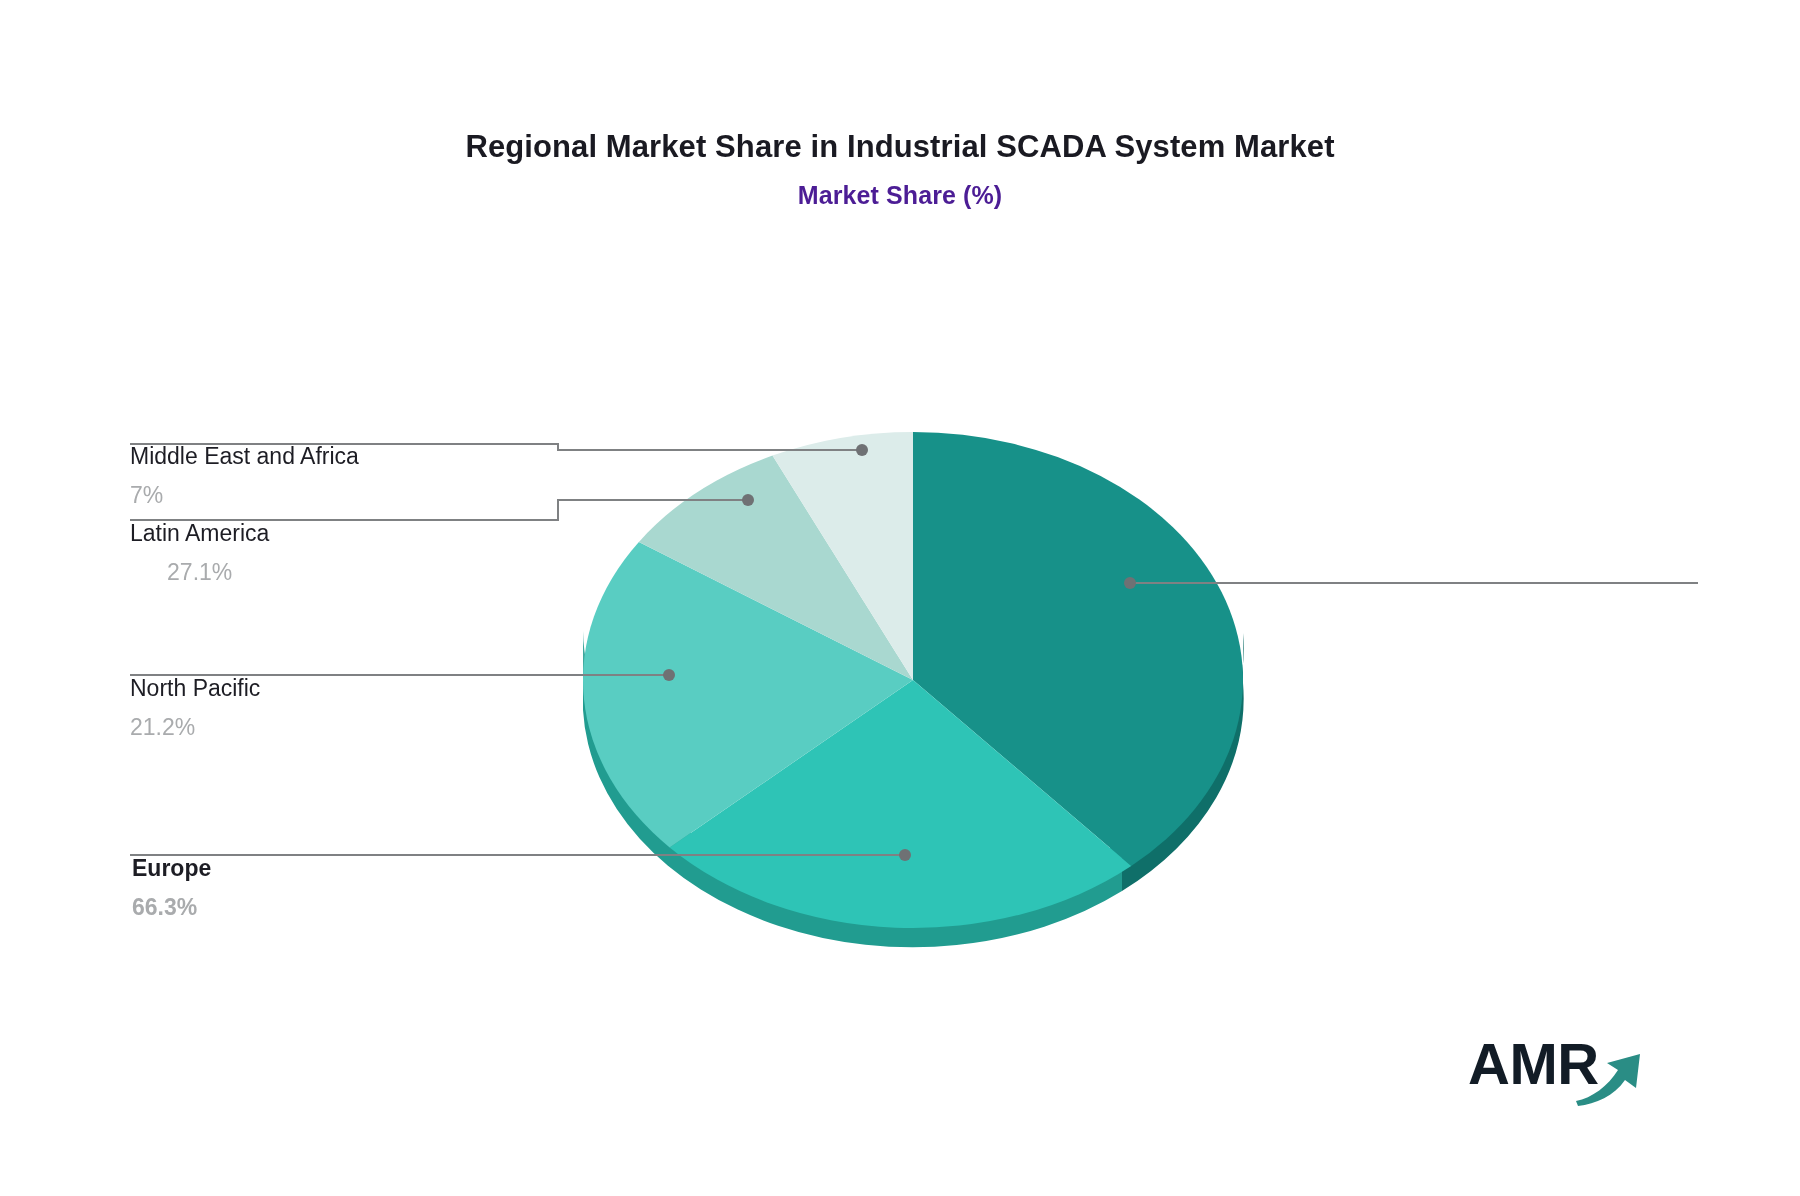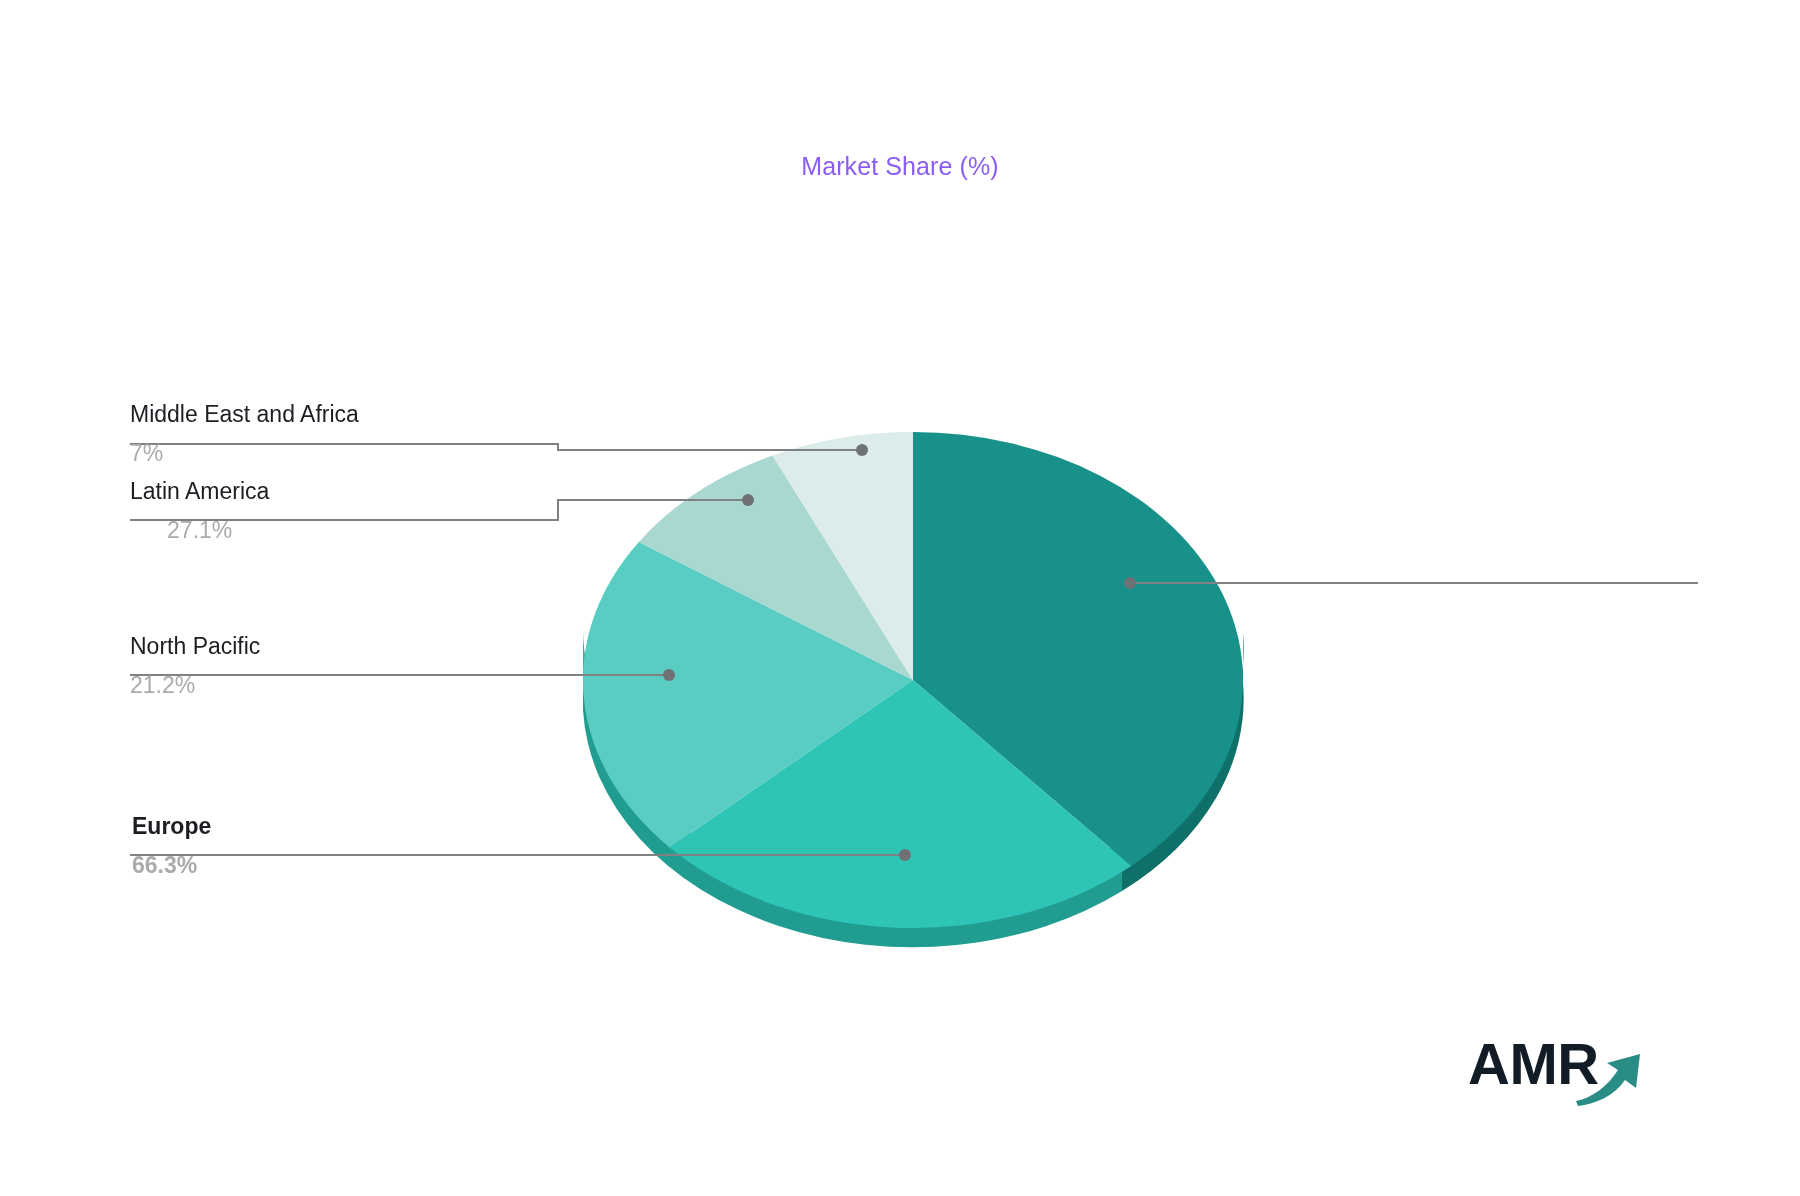--- a/index.html
+++ b/index.html
@@ -31,24 +31,24 @@
     pointer-events: none;
   }
   .chart-title {
     font-size: 31px;
     font-weight: bold;
     color: #1a1a22;
     letter-spacing: 0.1px;
     line-height: 1.2;
   }
   .chart-subtitle {
-    margin-top: 24px;
+    margin-top: 16px;
     font-size: 25px;
-    font-weight: normal;
-    color: #8b5cf6;
+    font-weight: bold;
+    color: #4c1d95;
     letter-spacing: 0.1px;
   }
 
   
   #pie-svg {
     position: absolute;
     left: 0;
     top: 0;
     width: 1800px;
     height: 1196px;
@@ -57,20 +57,21 @@
   
   .callout {
     position: absolute;
     font-family: "Liberation Sans", sans-serif;
     white-space: nowrap;
   }
   .callout .cat {
     font-size: 23px;
     color: #1d1d24;
     line-height: 1.25;
+    margin-top: 42px;
   }
   .callout .val {
     font-size: 23px;
     color: #a9abad;
     line-height: 1.25;
     margin-top: 10px;
   }
   .callout.right-align {
     text-align: right;
   }
@@ -90,20 +91,21 @@
     font-family: "Liberation Sans", sans-serif;
     letter-spacing: -0.5px;
   }
 </style>
 </head>
 <body>
 
 <div id="chart-root">
 
   <div class="title-block">
+    <div class="chart-title">Regional Market Share in Industrial SCADA System Market</div>
     <div class="chart-subtitle">Market Share (%)</div>
   </div>
 
   <svg id="pie-svg" viewBox="0 0 1800 1196">
 
     <g>
 
       <path fill="#219c90" d="M 583,660 A 330,248 0 0 0 1122,841 L 1122,891 A 330,248 0 0 1 583,710 Z"></path>
 
       <path fill="#3fa79d" d="M 583,631 A 330,248 0 0 0 600,706 L 600,756 A 330,248 0 0 1 583,681 Z"></path>

